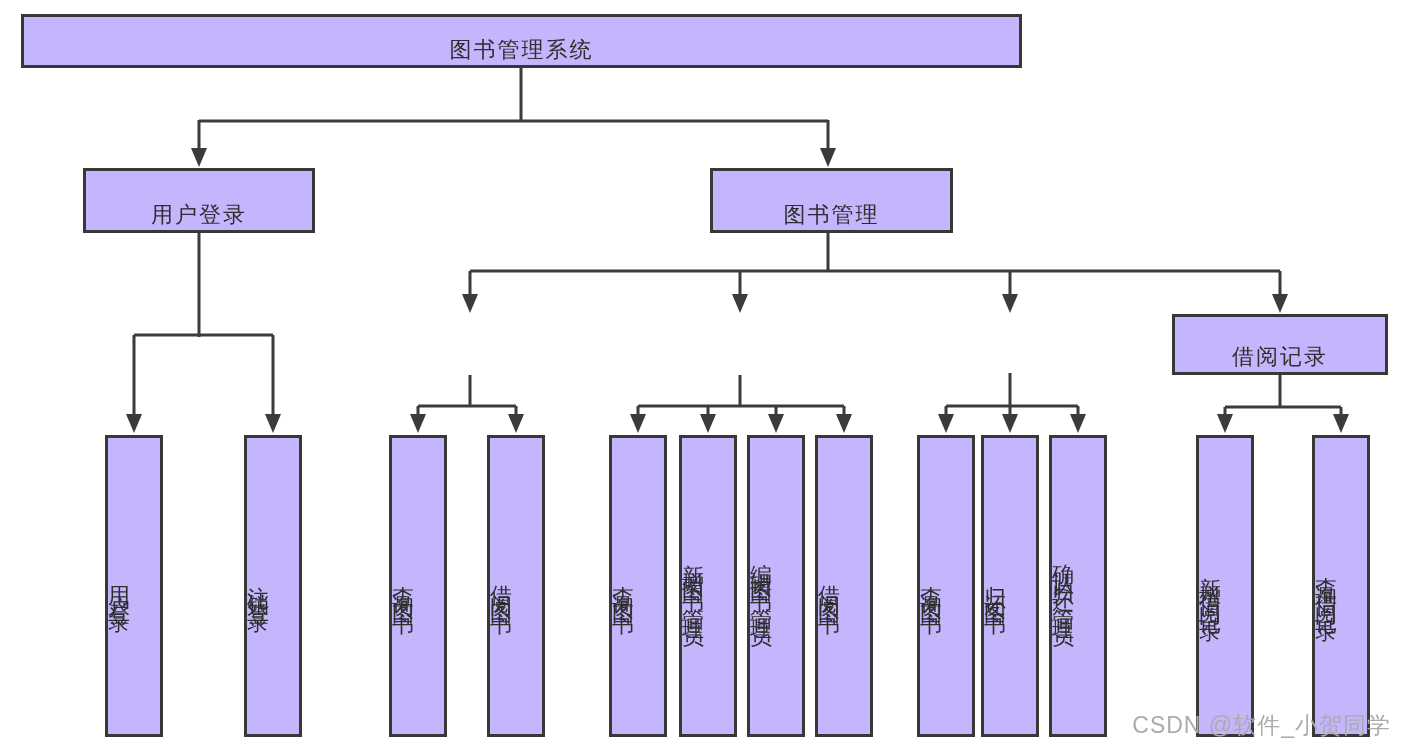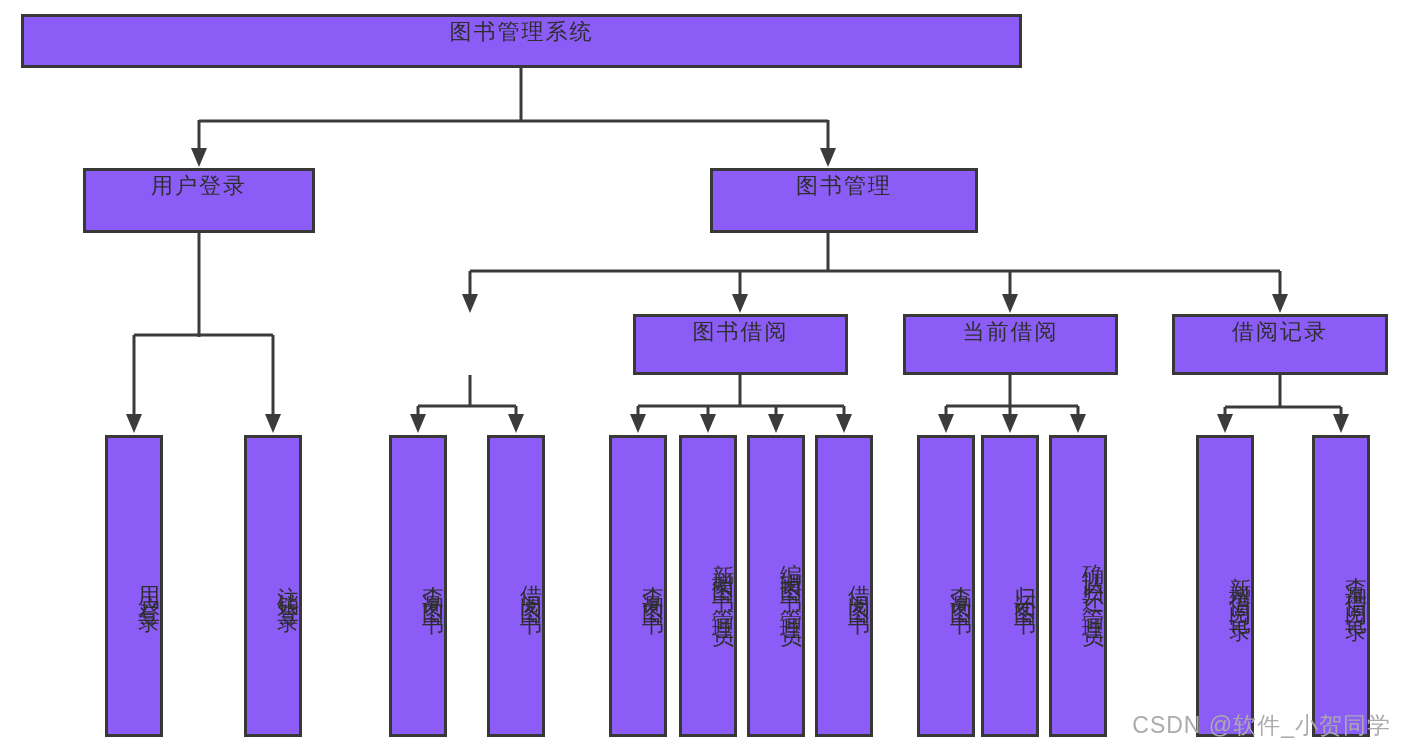--- a/index.html
+++ b/index.html
@@ -7,23 +7,23 @@
   #canvas{
     position:relative;
     width:1405px;height:747px;
     background:var(--bg,#ffffff);
     overflow:hidden;
   }
   #connectors{position:absolute;left:0;top:0;z-index:1;}
   .box{
     position:absolute;
     box-sizing:border-box;
-    background:#8b5cf6;
+    background:#c4b5fd;
     border:3px solid var(--border,#383838);
-    display:flex;align-items:flex-start;justify-content:center;
+    display:flex;align-items:flex-end;justify-content:center;
     color:var(--text,#2e2e2e);
     font-size:22px;
     letter-spacing:2px;
     z-index:2;
     text-align:center;
   }
   .leaf{
     writing-mode:vertical-rl;
     letter-spacing:9px;
     line-height:1;
@@ -84,30 +84,24 @@
     </g>
   </svg>
 
   <div class="box" style="left:21px;top:14px;width:1001px;height:54px">
     <span>图书管理系统</span>
   </div>
 
   <div class="box" style="left:83px;top:168px;width:232px;height:65px">
     <span>用户登录</span>
   </div>
-  <div class="box" style="left:710px;top:168px;width:268px;height:65px">
+  <div class="box" style="left:710px;top:168px;width:243px;height:65px">
     <span>图书管理</span>
   </div>
 
-  <div class="box" style="left:633px;top:314px;width:215px;height:61px">
-    <span>图书借阅</span>
-  </div>
-  <div class="box" style="left:903px;top:314px;width:215px;height:61px">
-    <span>当前借阅</span>
-  </div>
   <div class="box" style="left:1172px;top:314px;width:216px;height:61px">
     <span>借阅记录</span>
   </div>
 
   <div class="box leaf" style="left:105px;top:435px;width:58px;height:302px">
     <span>用户登录</span>
   </div>
   <div class="box leaf" style="left:244px;top:435px;width:58px;height:302px">
     <span>注销登录</span>
   </div>

